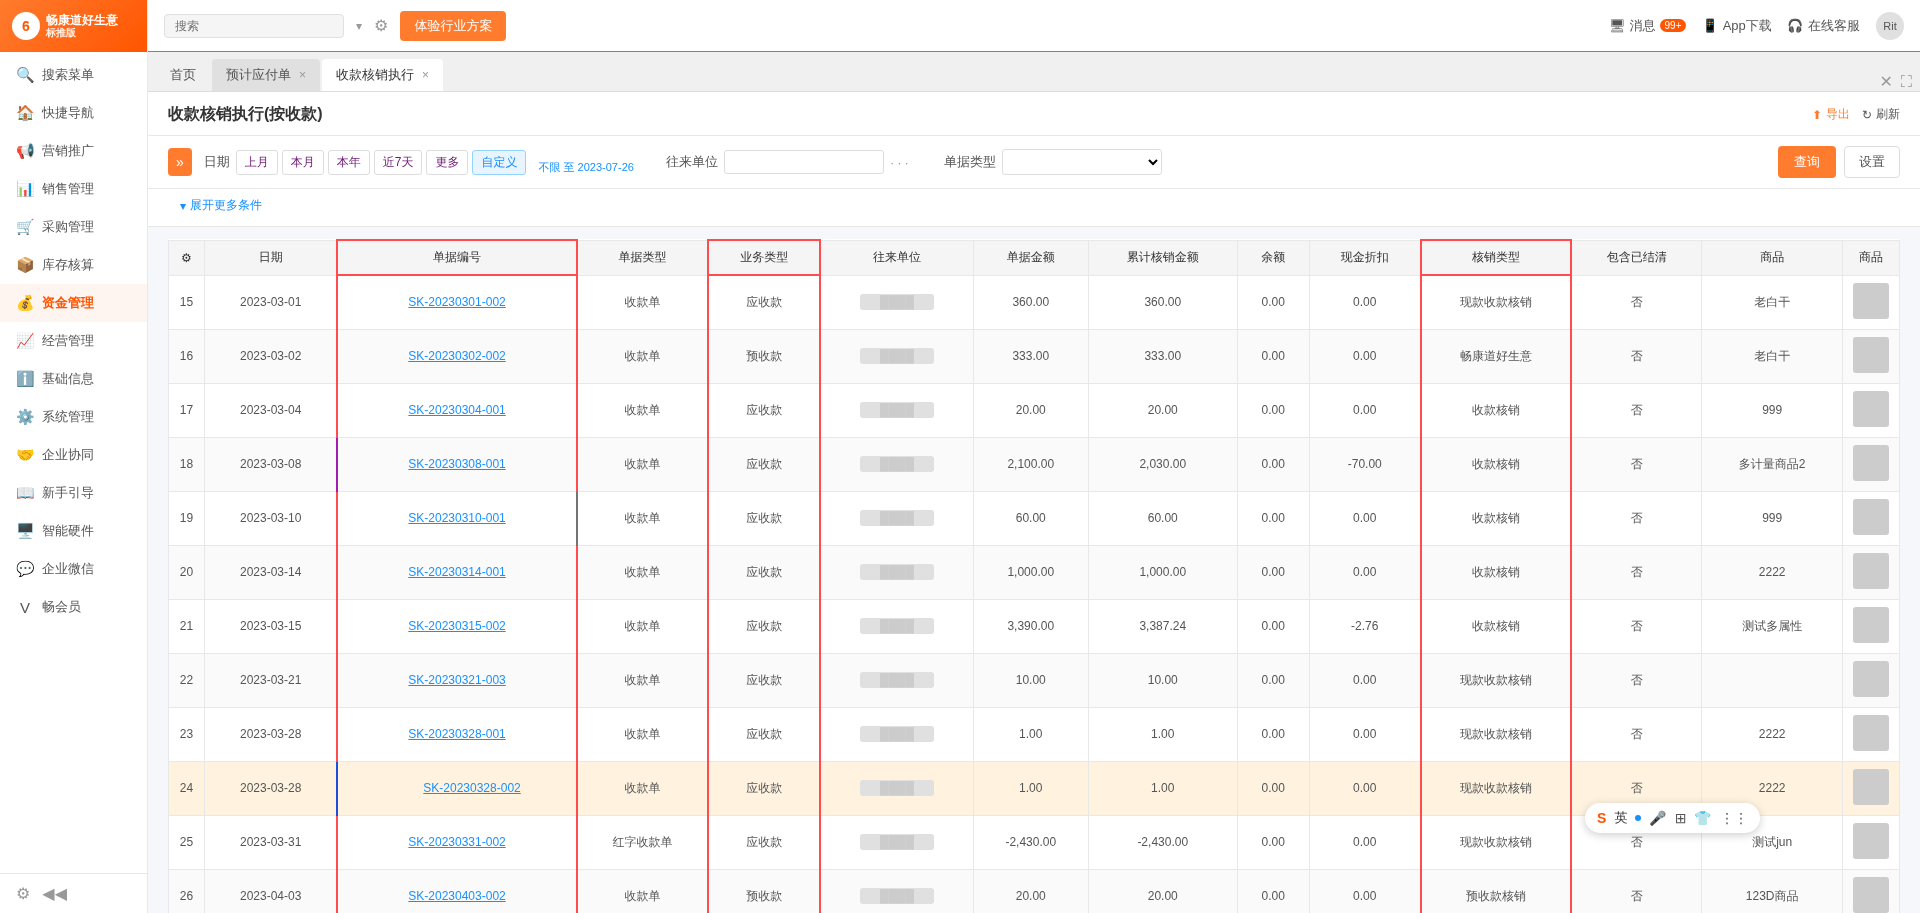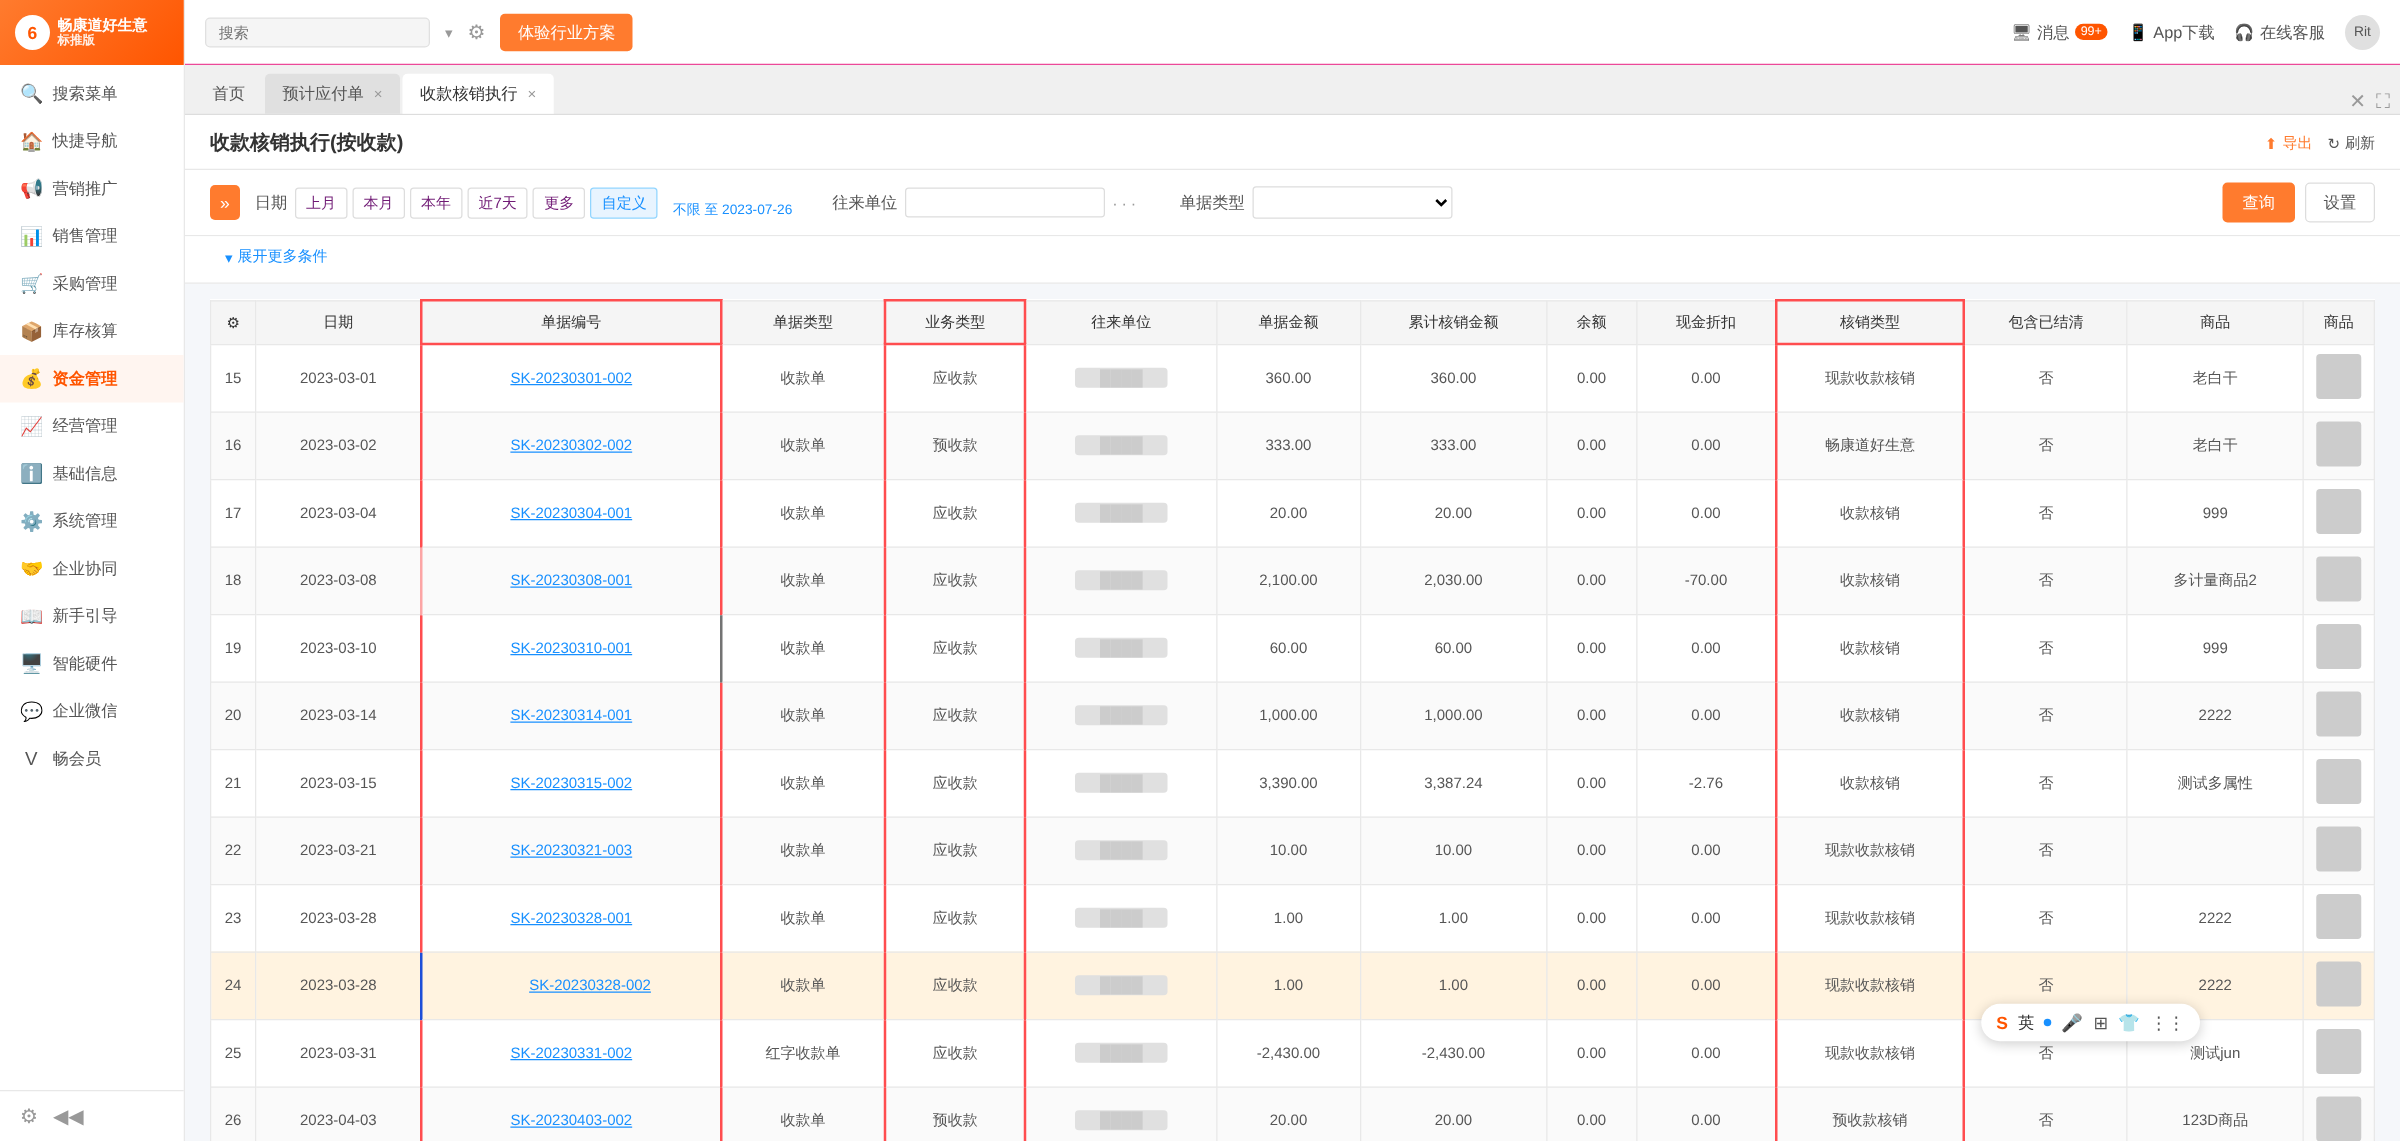--- a/index.html
+++ b/index.html
@@ -527,21 +527,21 @@
     <td style="border-left:2px solid #ff4d4f;border-right:2px solid #ff4d4f;">收款核销</td>
     <td>否</td>
     <td>999</td>
     <td style="width:50px;">
       <span style="display:inline-block;width:36px;height:36px;background:#ccc;border-radius:3px;"></span>
     </td>
   </tr>
             <tr>
     <td>18</td>
     <td>2023-03-08</td>
-    <td style="border-left:2px solid #fca5a5;border-right:2px solid #ff4d4f;"><a class="link">SK-20230308-001</a></td>
+    <td style="border-left:2px solid #a21caf;border-right:2px solid #ff4d4f;"><a class="link">SK-20230308-001</a></td>
     <td>收款单</td>
     <td style="border-left:2px solid #ff4d4f;border-right:2px solid #ff4d4f;">应收款</td>
     <td><span style="color:#ccc;background:#e0e0e0;border-radius:3px;padding:1px 20px;">████</span></td>
     <td class="">2,100.00</td>
     <td class="">2,030.00</td>
     <td>0.00</td>
     <td class="negative">-70.00</td>
     <td style="border-left:2px solid #ff4d4f;border-right:2px solid #ff4d4f;">收款核销</td>
     <td>否</td>
     <td>多计量商品2</td>

